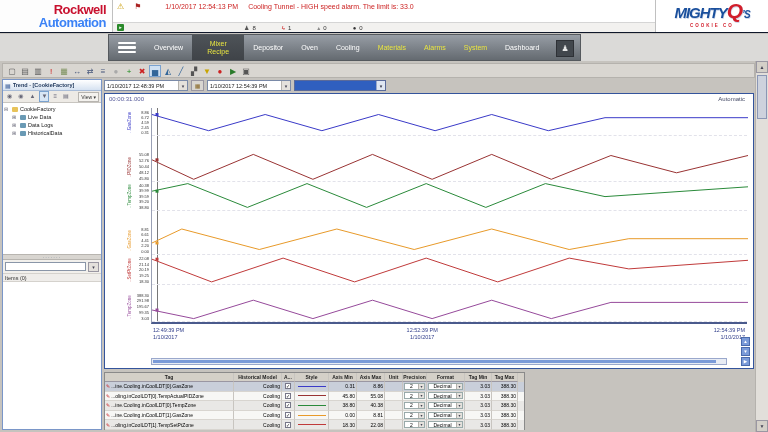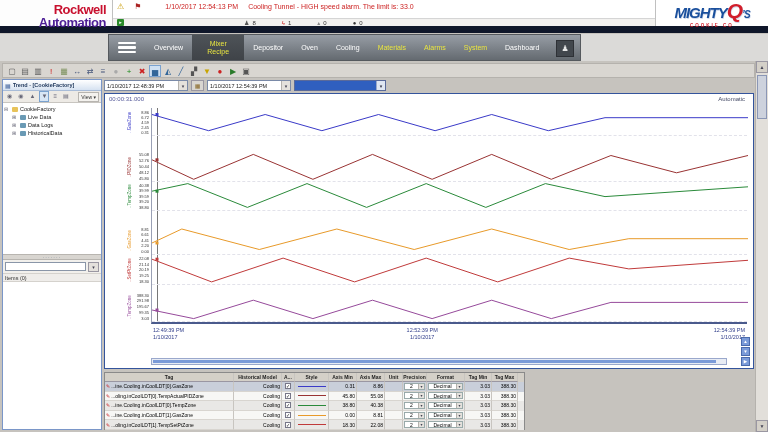--- a/index.html
+++ b/index.html
@@ -1,24 +1,24 @@
 <!DOCTYPE html>
 <html><head>
 <meta charset="utf-8">
 <style>
   * { margin:0; padding:0; box-sizing:border-box; }
   html,body { width:768px; height:432px; }
   body { font-family:"Liberation Sans", sans-serif; background:#b9b6b1; overflow:hidden; }
   .screen { position:relative; width:768px; height:432px; background:#c6c3be; overflow:hidden; }
 
   
-  .banner { position:absolute; left:0; top:0; width:768px; height:33px; background:#fff; display:flex; border-bottom:7px solid #0f172a; }
+  .banner { position:absolute; left:0; top:0; width:768px; height:33px; background:#fff; display:flex; border-bottom:1px solid #0f172a; }
   .ra-logo { width:113px; padding:3px 6px 0 0; text-align:right; border-right:1px solid #c0c0c0; background:#fdfdfd; }
   .ra1 { font-size:13px; font-weight:bold; color:#c8102e; letter-spacing:-0.5px; line-height:13px; }
-  .ra2 { font-size:13px; font-weight:bold; color:#4c1d95; letter-spacing:-0.5px; line-height:13px; }
+  .ra2 { font-size:13px; font-weight:bold; color:#3b82f6; letter-spacing:-0.5px; line-height:13px; }
   .alarm-panel { flex:1; display:flex; flex-direction:column; border-right:1px solid #c0c0c0; }
   .alarm-row { height:23px; display:flex; align-items:flex-start; padding:2px 4px; gap:10px; background:#fff; }
   .warn-ic { color:#c89a00; font-size:8px; line-height:9px; }
   .flag-ic { color:#aa2222; font-size:8px; line-height:9px; margin-right:14px; }
   .alarm-ts { color:#cc2222; font-size:7px; line-height:9px; }
   .alarm-msg { color:#cc2222; font-size:7px; line-height:9px; }
   .status-row { height:10px; background:#f2f1ef; border-top:1px solid #d5d5d5; display:flex; align-items:center; padding:0 4px; font-size:6px; }
   .run-ic { width:7px; height:7px; background:#2a8a2a; border-radius:1px; color:#fff; font-size:5px; line-height:7px; text-align:center; }
   .counts { display:flex; gap:26px; margin-left:120px; }
   .cnt { display:flex; align-items:center; gap:3px; color:#333; }

